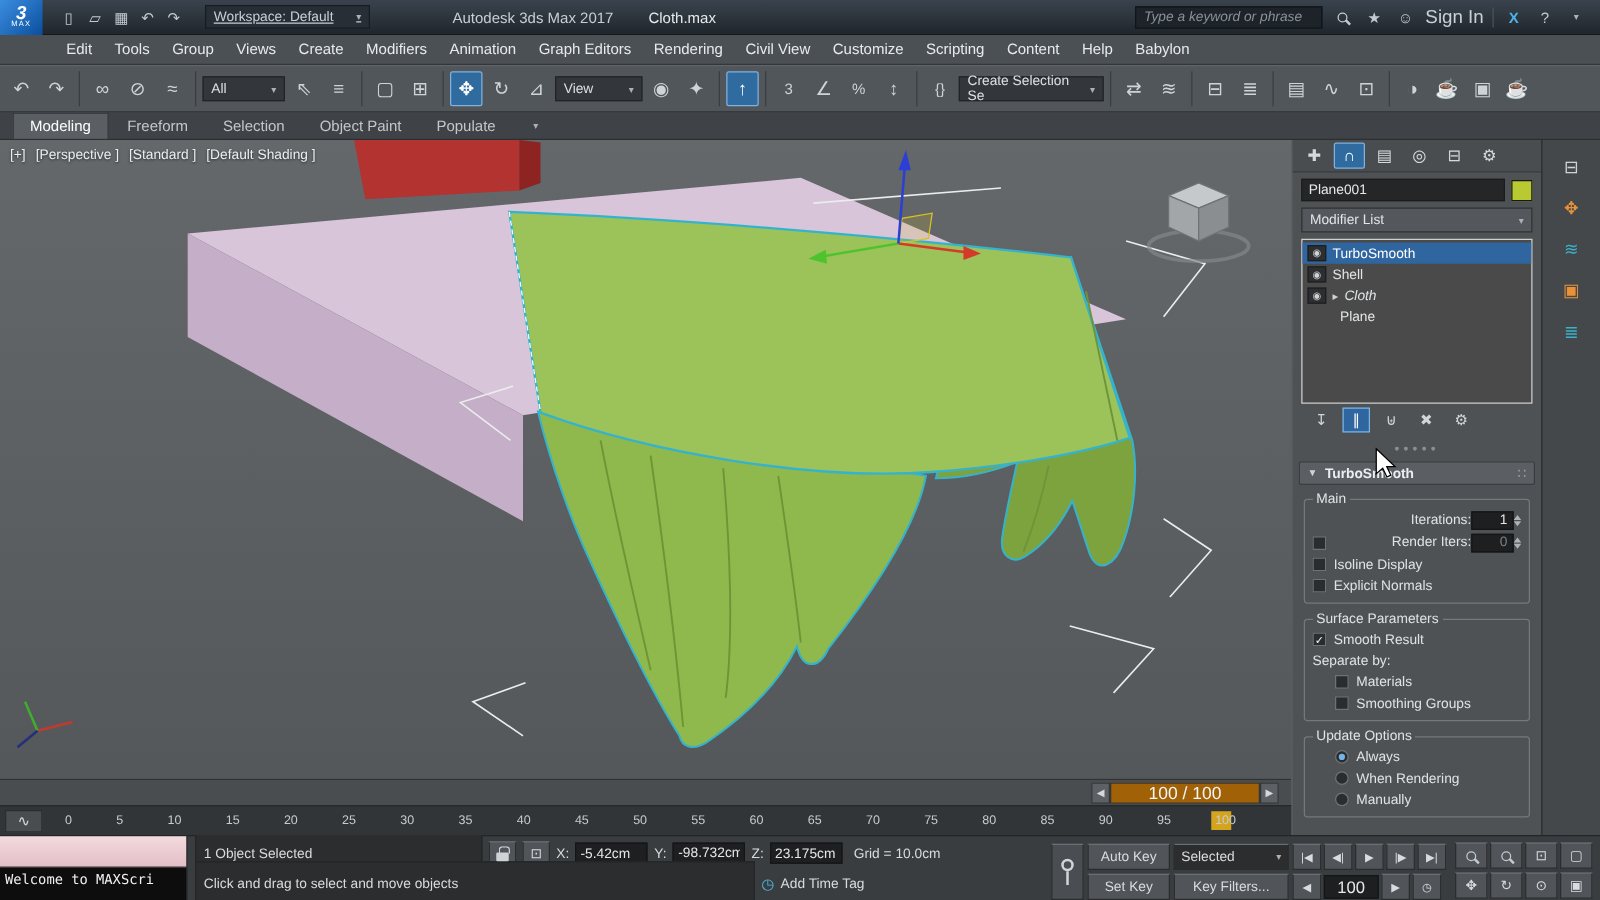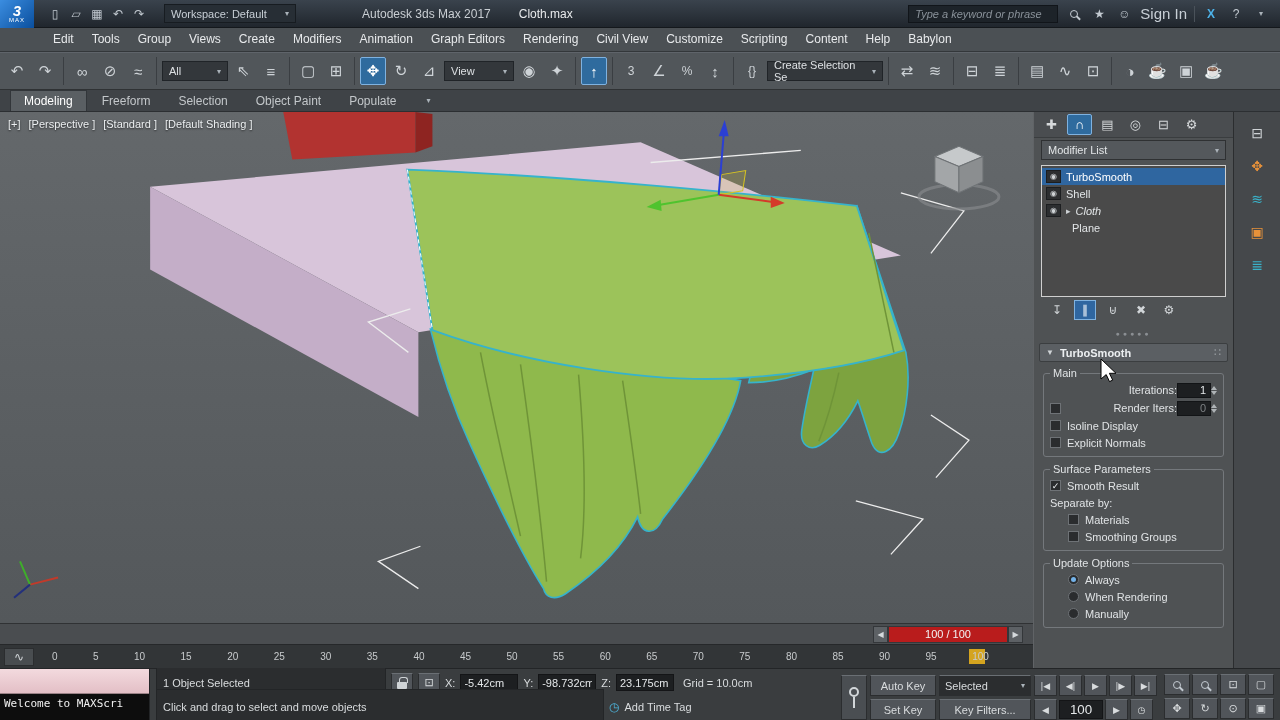--- a/index.html
+++ b/index.html
@@ -7,21 +7,21 @@
   body { font-family:"Liberation Sans", sans-serif; font-size:11px; background:#3c3f41; color:#d9dcde; }
   #app { width:1280px; height:720px; display:flex; flex-direction:column; overflow:hidden; }
 
   
   .titlebar { height:28px; background:linear-gradient(#3a434d,#20262d); display:flex; align-items:center; gap:6px; border-bottom:1px solid #14181c; }
   .logo { width:34px; height:28px; background:linear-gradient(135deg,#3b8de0,#0a4f9e); display:flex; flex-direction:column; align-items:center; justify-content:center; color:#fff; }
   .logo-3 { font-size:15px; font-weight:bold; font-style:italic; line-height:13px; }
   .logo-max { font-size:6px; letter-spacing:1px; }
   .qat { display:flex; gap:3px; margin-left:6px; }
   .ticon { min-width:18px; height:18px; display:flex; align-items:center; justify-content:center; color:#c3cad1; font-size:12px; cursor:default; }
-  .workspace { height:19px; margin-left:10px; background:#272e35; border:1px solid #171c21; color:#c8cfd6; display:flex; align-items:center; gap:8px; padding:0 6px; width:132px; justify-content:space-between; }
+  .workspace { height:19px; margin-left:10px; background:#272e35; border:1px solid #171c21; color:#c8cfd6; display:flex; align-items:center; gap:8px; padding:0 6px; width:132px; justify-content:space-between;text-decoration:underline; }
   .caret { font-size:8px; color:#aab2b9; }
   .tb-title { margin-left:60px; display:flex; gap:28px; color:#c9ced3; font-size:12px; white-space:nowrap; }
   .tb-title .doc { color:#e8eaec; }
   .tb-right { margin-left:auto; display:flex; align-items:center; gap:7px; padding-right:10px; }
   .search { width:150px; height:18px; background:#1d2329; border:1px solid #11151a; color:#9aa2aa; font-style:italic; font-size:11px; padding:0 6px; font-family:"Liberation Sans",sans-serif; }
   .search::placeholder { color:#8a929a; font-style:italic; }
   .mag { width:8px; height:8px; border:1.5px solid #c3cad1; border-radius:50%; position:relative; display:inline-block; }
   .mag::after { content:''; position:absolute; width:5px; height:1.5px; background:#c3cad1; transform:rotate(45deg); right:-4px; bottom:-2px; }
   .vsep { width:1px; height:16px; background:#4a525a; }
   .signin { color:#c8cfd6; font-size:15px; }
@@ -50,21 +50,21 @@
   .main { flex:1; display:flex; min-height:0; }
   .vcol { flex:1; display:flex; flex-direction:column; min-width:0; }
   .viewport { flex:1; position:relative; background:linear-gradient(#64686b,#54585b); overflow:hidden; }
   .scene { position:absolute; inset:0; width:100%; height:100%; }
   .vp-label { position:absolute; top:6px; left:8px; display:flex; gap:8px; color:#eceff1; font-size:11px; text-shadow:0 1px 2px rgba(0,0,0,.6); }
 
   
   .timeslider { height:21px; background:#4a4d50; border-top:1px solid #303234; display:flex; align-items:center; justify-content:flex-end; padding-right:10px; }
   .ts-handle { display:flex; align-items:center; height:17px; }
   .ts-btn { width:15px; height:17px; background:#5d6165; border:1px solid #34373a; color:#d5d9dc; font-size:8px; display:flex; align-items:center; justify-content:center; }
-  .ts-label { width:120px; height:17px; background:#b91c1c; border:1px solid #34373a; color:#f2f4f5; display:flex; align-items:center; justify-content:center; font-size:11px; }
+  .ts-label { width:120px; height:17px; background:#a16207; border:1px solid #34373a; color:#f2f4f5; display:flex; align-items:center; justify-content:center; font-size:14px; }
   .ruler { height:24px; background:#323537; border-top:1px solid #26282a; display:flex; align-items:center; position:relative; }
   .mini-curve { width:30px; height:18px; margin-left:4px; background:#494d50; border:1px solid #2b2d2f; color:#cfd3d6; display:flex; align-items:center; justify-content:center; font-size:12px; }
   .ticks { flex:1; display:flex; justify-content:space-between; padding:0 44px 0 18px; font-size:10px; color:#c8cbcd; position:relative; z-index:1; }
   .frame-marker { position:absolute; right:48px; top:4px; width:16px; height:15px; background:#d4a41f; z-index:0; }
 
   
   .cmdpanel { width:200px; background:#4f5254; border-left:1px solid #606366; display:flex; flex-direction:column; overflow:hidden; }
   .cp-tabs { height:26px; display:flex; align-items:center; gap:3px; padding:0 5px; background:#4a4d50; border-bottom:1px solid #3a3d3f; }
   .cp-tab { width:25px; height:21px; display:flex; align-items:center; justify-content:center; color:#d6d9db; font-size:13px; border:1px solid transparent; }
   .cp-tab.active { background:#2f6b9e; border:1px solid #7fb2e0; border-radius:2px; color:#fff; }
@@ -372,20 +372,24 @@
 
     <aside class="cmdpanel">
       <div class="cp-tabs">
         <span class="cp-tab">✚</span>
         <span class="cp-tab active">∩</span>
         <span class="cp-tab">▤</span>
         <span class="cp-tab">◎</span>
         <span class="cp-tab">⊟</span>
         <span class="cp-tab">⚙</span>
       </div>
+      <div class="cp-name-row">
+        <div class="obj-name">Plane001</div>
+        <div class="swatch"></div>
+      </div>
       <div class="mod-list">
         <span>Modifier List</span>
         <span class="caret">▾</span>
       </div>
       <div class="stack">
         <div class="stack-row selected">
           <span class="eye">◉</span>
           <span>TurboSmooth</span>
         </div>
         <div class="stack-row">

